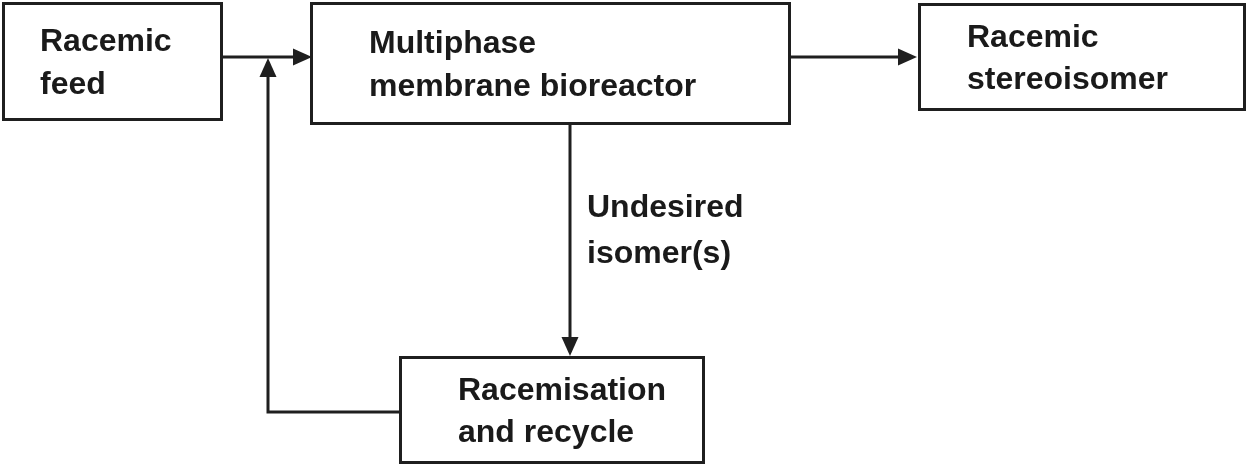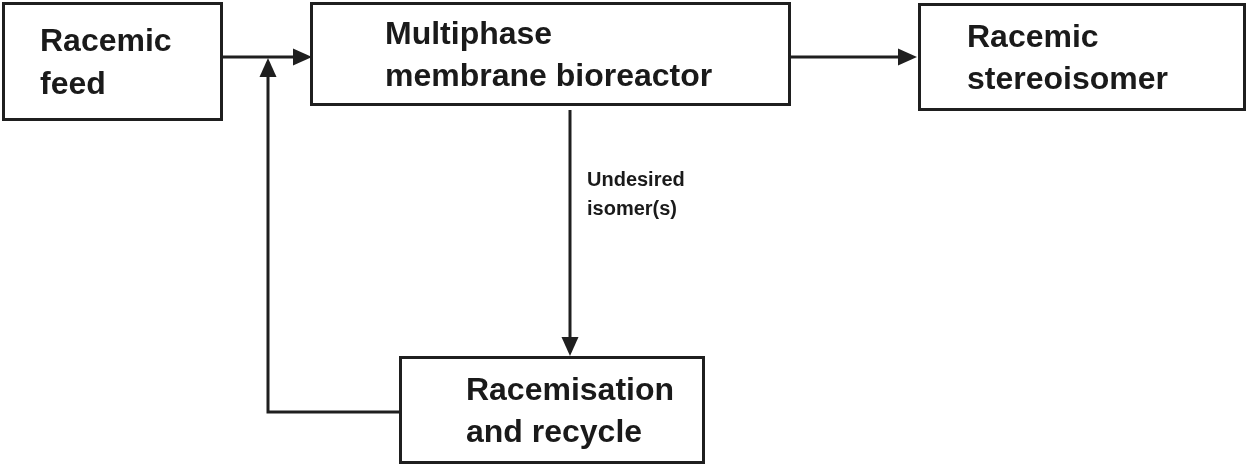--- a/index.html
+++ b/index.html
@@ -44,29 +44,29 @@
     border: 3px solid var(--line);
     display: flex;
     align-items: center;
     color: var(--text);
     font-size: 32px;
     font-weight: 700;
     line-height: 1.32;
     white-space: pre-line;
   }
   .node-racemic-feed   { left: 2px;   top: 2px;   width: 221px; height: 119px; padding-left: 35px; }
-  .node-bioreactor     { left: 310px; top: 2px;   width: 481px; height: 104px; padding-left: 72px; }
+  .node-bioreactor     { left: 310px; top: 2px;   width: 481px; height: 123px; padding-left: 56px; }
   .node-purified       { left: 918px; top: 3px;   width: 328px; height: 108px; padding-left: 46px; }
-  .node-racemisation   { left: 399px; top: 356px; width: 306px; height: 108px; padding-left: 36px; justify-content: center; }
+  .node-racemisation   { left: 399px; top: 356px; width: 306px; height: 108px; padding-left: 56px; }
   .edge-label {
     position: absolute;
     left: 587px;
-    top: 165px;
+    top: 183px;
     color: var(--text);
-    font-size: 20px;
+    font-size: 32px;
     font-weight: 700;
     line-height: 1.45;
     white-space: pre-line;
   }
 </style>
 </head>
 <body>
 
 <div class="canvas">
 

